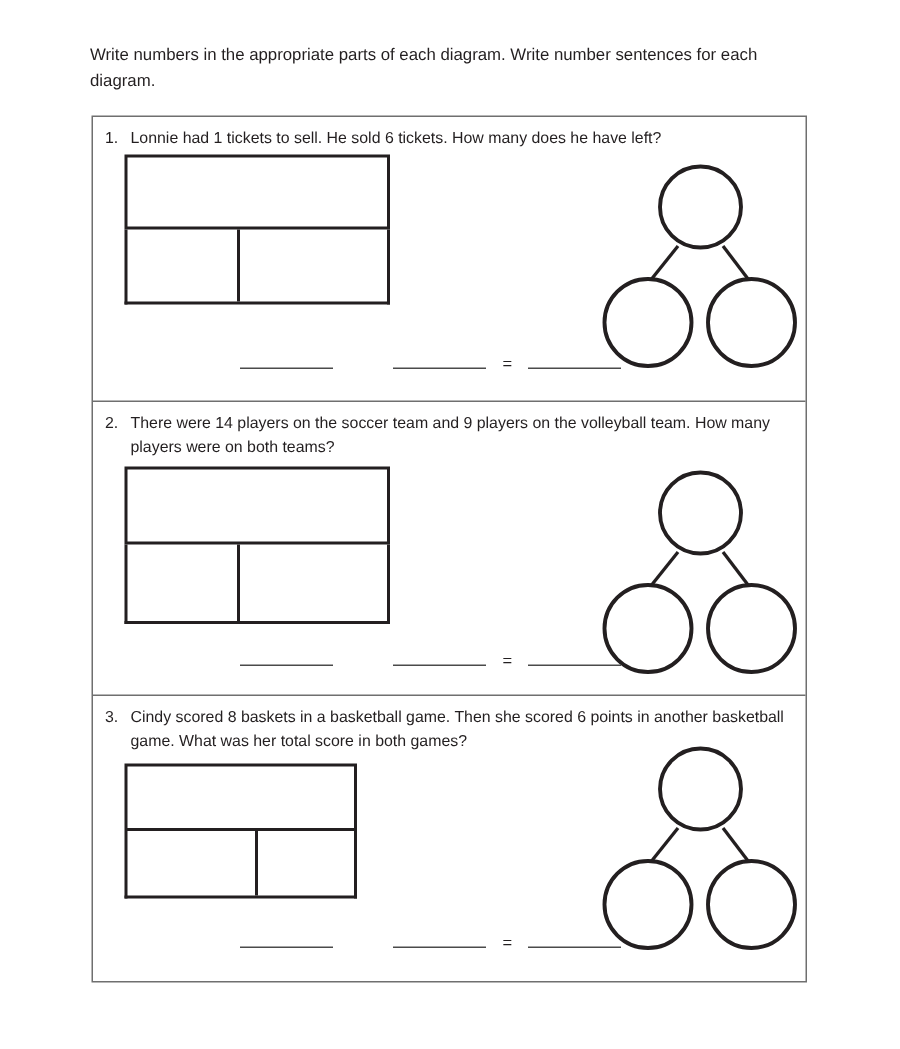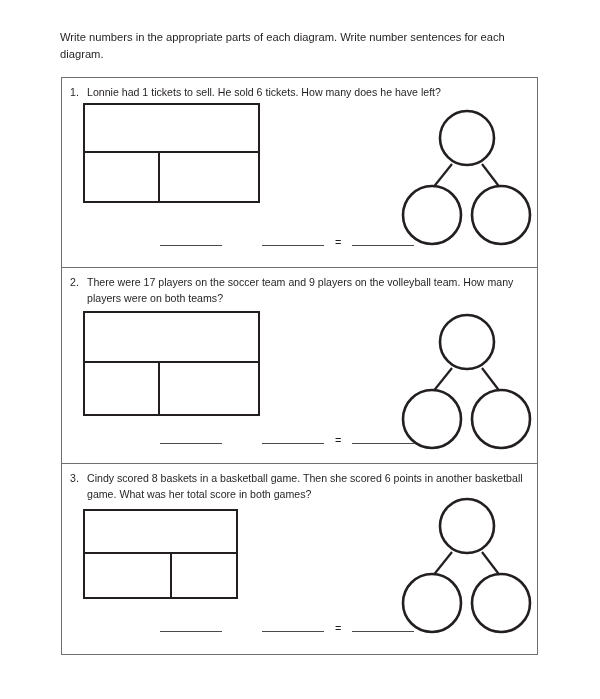--- a/index.html
+++ b/index.html
@@ -171,21 +171,21 @@
         <span class="blank" style="width:62px;"></span>
         <span class="eq" style="width:22px;">=</span>
         <span class="blank" style="width:62px;"></span>
       </div>
     </div>
 
     <div class="problem problem-2">
 
       <div class="ptext">
         <span class="pnum">2.</span>
-        <span class="pbody">There were 17 players on the soccer team and 9 players on the volleyball team. How many players were on both teams?</span>
+        <span class="pbody">There were 14 players on the soccer team and 9 players on the volleyball team. How many players were on both teams?</span>
       </div>
 
       <div class="barmodel" style="left:21px; top:43px; width:177px; height:105px;">
         <div class="bar-whole" style="width:177px; height:52px;"></div>
         <div class="bar-parts" style="top:52px; width:177px; height:53px;">
           <div class="bar-part left" style="width:77px;"></div>
           <div class="bar-part" style="width:100px;"></div>
         </div>
       </div>
 

